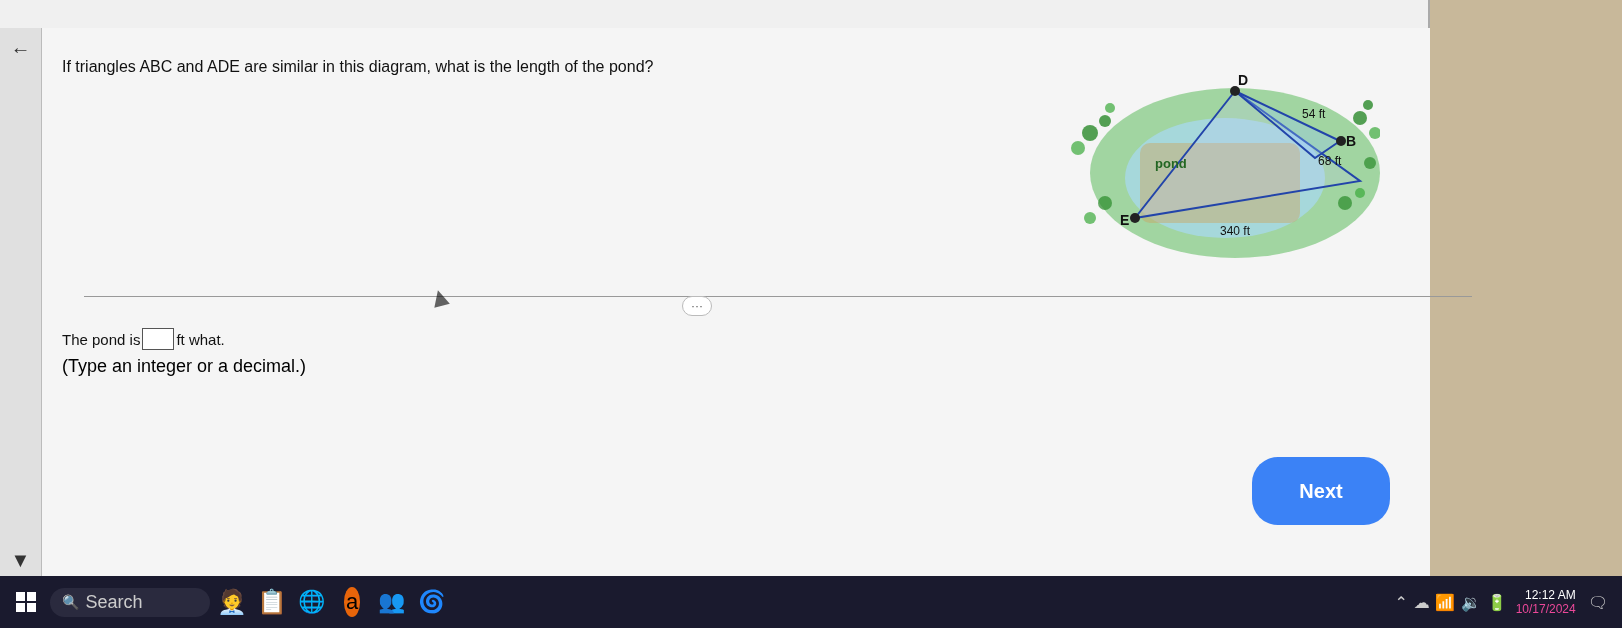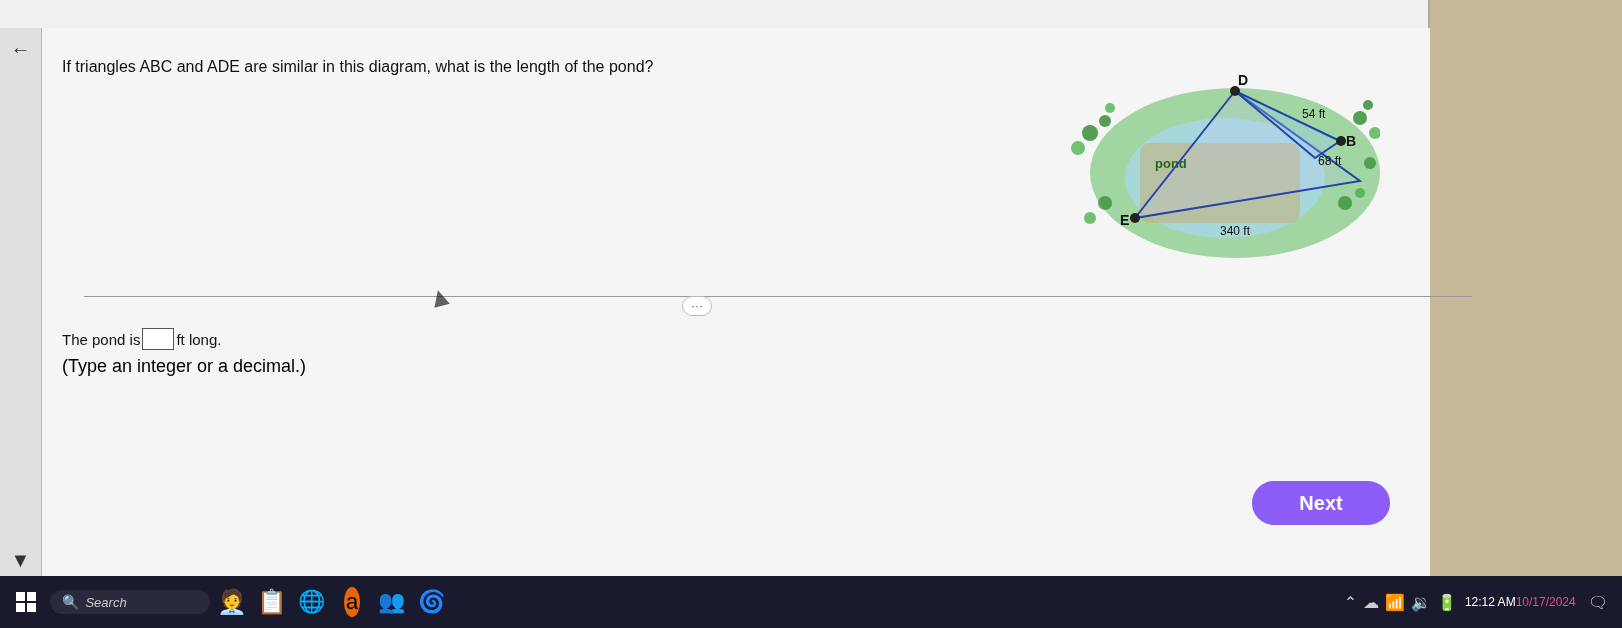--- a/index.html
+++ b/index.html
@@ -128,22 +128,22 @@
       color: #000000;
       margin-top: 6px;
     }
 
     
     .next-button {
       position: absolute;
       bottom: 55px;
       right: 40px;
       width: 138px;
-      height: 44px;
-      background: #8b5cf6;
+      height: 68px;
+      background: #3b82f6;
       border-radius: 26px;
       display: flex;
       align-items: center;
       justify-content: center;
       cursor: pointer;
       border: none;
     }
     .next-button-text {
       color: #fff;
       font-size: 20px;
@@ -212,22 +212,21 @@
       align-items: center;
       background: #2a2a3e;
       border-radius: 16px;
       padding: 4px 12px;
       gap: 6px;
       cursor: pointer;
       min-width: 160px;
     }
     .taskbar-search-text {
       color: #ccc;
-      font-size: 13px;
-      font-style: italic;
+      font-size: 18px;
     }
     .taskbar-icon {
       width: 36px;
       height: 36px;
       display: flex;
       align-items: center;
       justify-content: center;
       cursor: pointer;
       border-radius: 4px;
     }
@@ -242,21 +241,21 @@
       display: flex;
       align-items: center;
       gap: 6px;
     }
     .tray-icon {
       color: #ccc;
       font-size: 16px;
     }
     .clock-area {
       display: flex;
-      flex-direction: row;
+      flex-direction: column;
       align-items: flex-end;
       margin-right: 4px;
     }
     .clock-time {
       color: #fff;
       font-size: 12px;
     }
     .clock-date {
       color: #ec4899;
       font-size: 12px;
@@ -347,21 +346,21 @@
     </div>
 
     <div class="thin-line"></div>
 
     <button class="ellipsis-btn">···</button>
 
     <div class="answer-section">
       <div class="answer-label">
         <span>The pond is</span>
         <input class="answer-input" type="text" value="" style="">
-        <span>ft long.</span>
+        <span>ft what.</span>
       </div>
       <div class="answer-hint">(Type an integer or a decimal.)</div>
     </div>
 
     <button class="next-button">
       <span class="next-button-text">Next</span>
     </button>
 
     <div class="cursor"></div>
 

